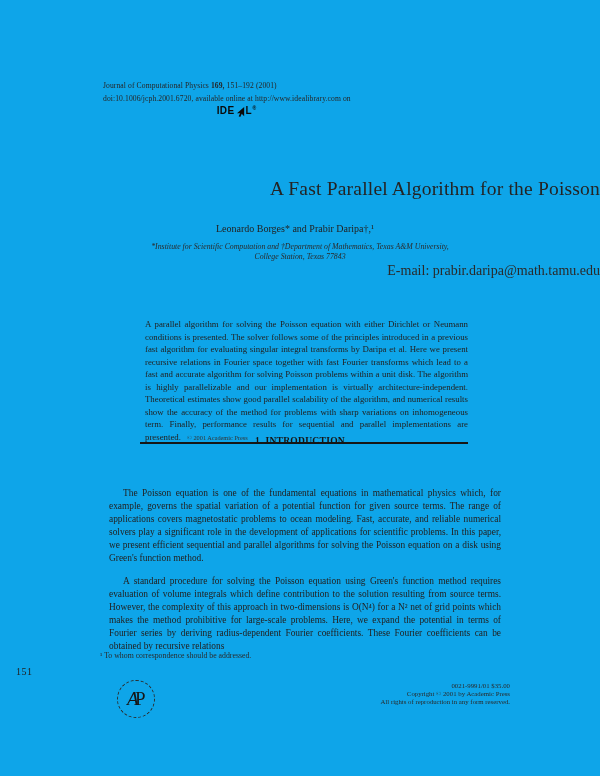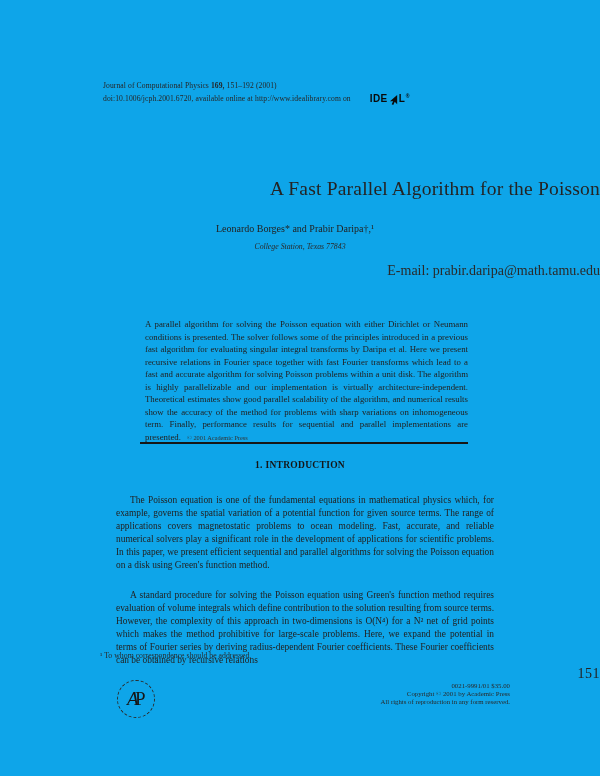--- a/index.html
+++ b/index.html
@@ -2,21 +2,21 @@
 <html><head>
 <meta charset="utf-8">
 <style>
   html,body{margin:0;padding:0;background:#ffffff;}
   .page{position:relative;width:600px;height:776px;background:#0ea5e9;color:#1f1f1f;
         font-family:"Liberation Serif",serif;overflow:hidden;}
   .bold{font-weight:bold;}
 
   .jheader{position:absolute;left:103px;top:80px;font-size:7.6px;line-height:12.5px;
            letter-spacing:.1px;color:#262626;white-space:nowrap;}
-  .jh2{display:flex;align-items:center;}
+  .jh2{display:flex;align-items:center;flex-direction:column;}
   .ideal{display:inline-flex;align-items:center;margin-left:19px;
          font-family:"Liberation Sans",sans-serif;font-weight:800;font-size:10px;
          letter-spacing:.4px;color:#0a0a0a;}
   .ideal .cursor-box{display:inline-block;width:10px;height:10px;margin:0 .5px;position:relative;top:1px;}
   .ideal sup{font-size:5px;position:relative;top:-3px;left:.5px;}
 
   .title{position:absolute;left:0;right:0;top:175px;text-align:right;
          font-family:Liberation Serif, serif;font-size:19.5px;line-height:27px;
          font-weight:400;color:#242424;letter-spacing:.2px;}
 
@@ -30,31 +30,31 @@
   .received{position:absolute;left:0;right:0;top:284px;text-align:center;
             font-size:7.8px;color:#2a2a2a;}
 
   .abstract{position:absolute;left:145px;width:323px;top:318px;
             font-size:8.8px;line-height:12.5px;text-align:justify;color:#222;}
   .abstract .atext{text-indent:12px;display:inline;}
   .abstract .copy{font-size:6.3px;color:#333;white-space:nowrap;padding-left:4px;}
 
   .rule{position:absolute;left:140px;width:328px;top:442px;height:1.8px;background:#161616;}
 
-  .sheading{position:absolute;left:0;right:0;top:460px;text-align:center;
+  .sheading{position:absolute;left:0;right:0;top:436px;text-align:center;
             font-weight:bold;font-size:9.5px;letter-spacing:.3px;color:#151515;}
 
   .bodytext{position:absolute;left:100px;width:410px;top:478px;
             font-size:9.4px;line-height:13.1px;text-align:justify;color:#222;}
-  .bodytext p{margin:16px;text-indent:14px;}
+  .bodytext p{margin:9px;text-indent:14px;}
 
   .footnote{position:absolute;left:100px;top:651px;font-size:7.8px;color:#2a2a2a;font-family:Liberation Serif, serif;}
 
-  .pageno{position:absolute;left:0;right:0;top:666px;text-align:right;
-          font-size:14px;letter-spacing:.5px;color:#222;margin-left:16px;}
+  .pageno{position:absolute;left:0;right:0;top:666px;text-align:left;
+          font-size:10px;letter-spacing:.5px;color:#222;margin-left:16px;}
 
   .aplogo{position:absolute;left:117px;top:680px;width:38px;height:38px;
           border:1.4px dashed #2b2b2b;border-radius:50%;
           display:flex;align-items:center;justify-content:center;
           font-family:"Liberation Serif",serif;font-size:19px;color:#161616;
           letter-spacing:-3.5px;padding-right:3px;box-sizing:border-box;}
   .aplogo .a{font-style:italic;}
 
   .pubblock{position:absolute;right:90px;top:682px;text-align:right;
             font-size:6.8px;line-height:8.2px;color:#2a2a2a;white-space:nowrap;}
@@ -83,20 +83,21 @@
     </div>
   </div>
 
   <div class="title">
     <div>A Fast Parallel Algorithm for the Poisson</div>
   </div>
 
   <div class="authors">Leonardo Borges* and Prabir Daripa†,¹</div>
 
   <div class="affil">
+    <div>*Institute for Scientific Computation and †Department of Mathematics, Texas A&amp;M University,</div>
     <div>College Station, Texas 77843</div>
   </div>
 
   <div class="email">E-mail: prabir.daripa@math.tamu.edu</div>
 
 
   <div class="abstract">
     <span class="atext">A parallel algorithm for solving the Poisson equation with either Dirichlet or Neumann conditions is presented. The solver follows some of the principles introduced in a previous fast algorithm for evaluating singular integral transforms by Daripa et al. Here we present recursive relations in Fourier space together with fast Fourier transforms which lead to a fast and accurate algorithm for solving Poisson problems within a unit disk. The algorithm is highly parallelizable and our implementation is virtually architecture-independent. Theoretical estimates show good parallel scalability of the algorithm, and numerical results show the accuracy of the method for problems with sharp variations on inhomogeneous term. Finally, performance results for sequential and parallel implementations are presented.</span>
     <span class="copy">© 2001 Academic Press</span>
   </div>

